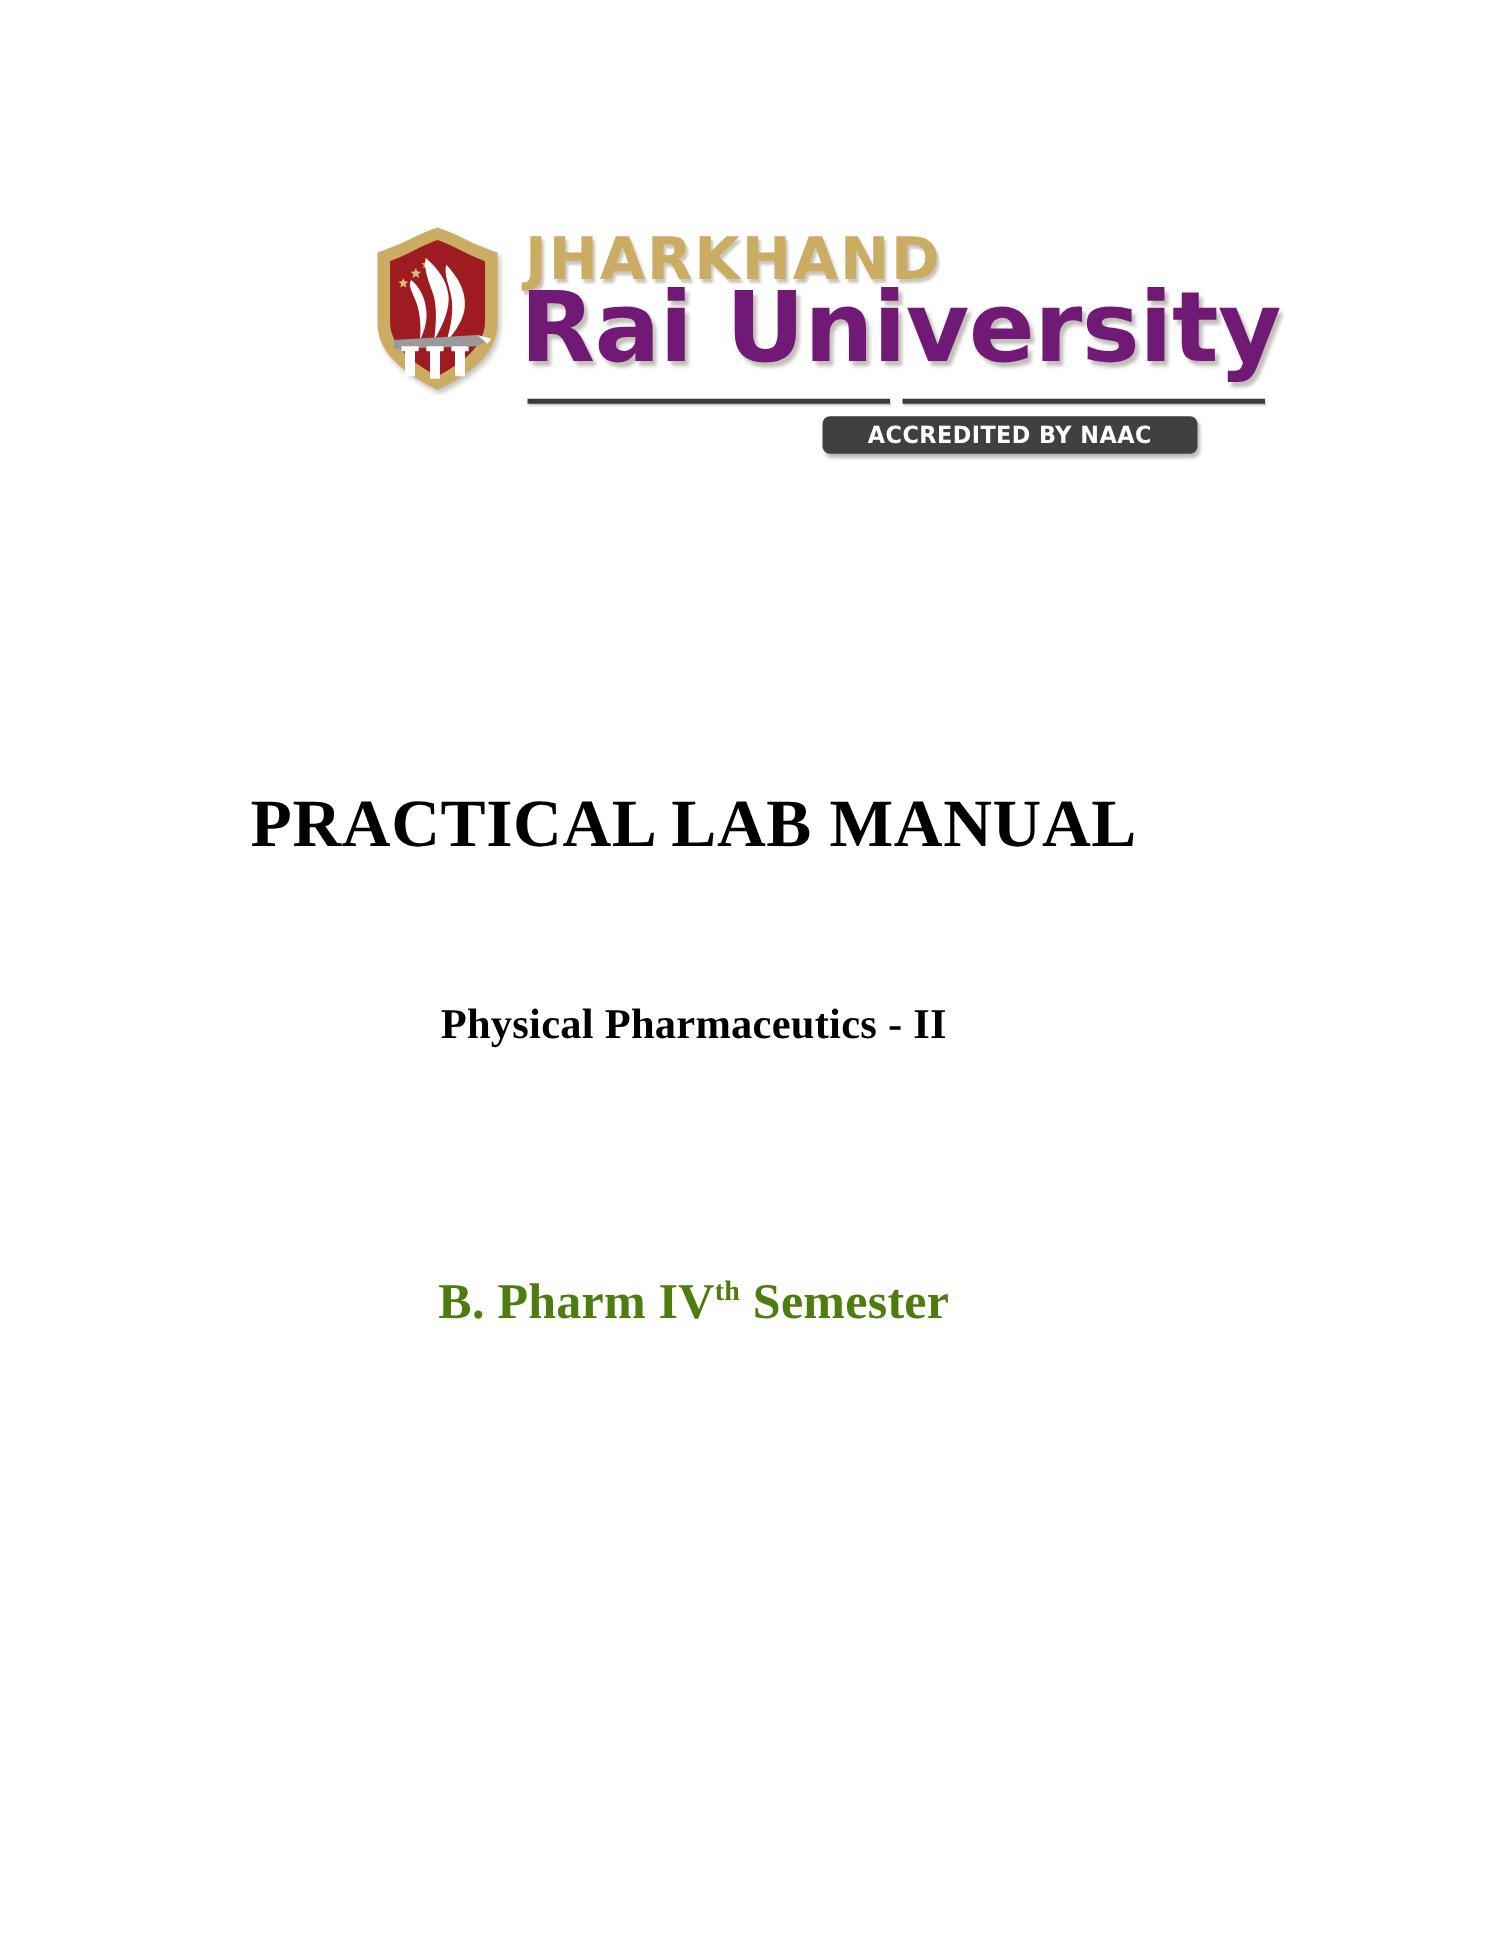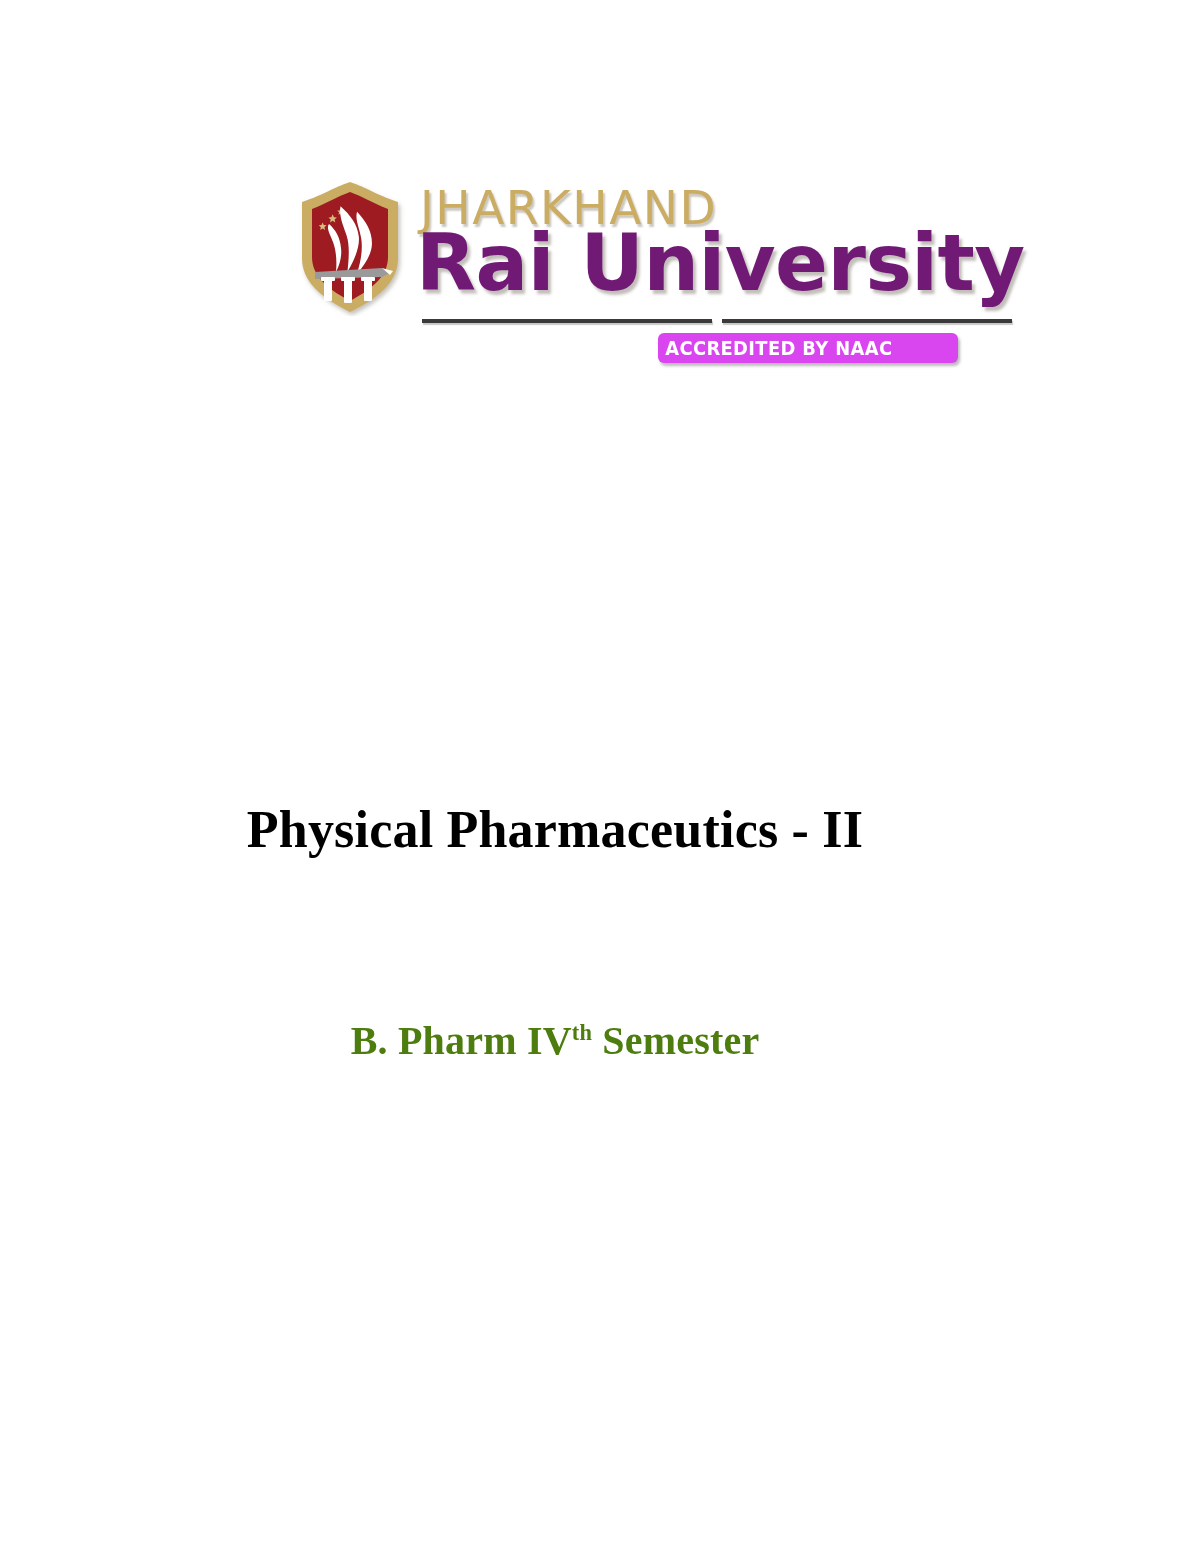--- a/index.html
+++ b/index.html
@@ -45,21 +45,21 @@
     top: 0px;
     width: 606px;
     height: 196px;
   }
 
   .word-jharkhand {
     position: absolute;
     left: 6px;
     top: 8px;
     font-family: "DejaVu Sans", "Liberation Sans", sans-serif;
-    font-weight: normal;
+    font-weight: bold;
     font-size: 47px;
     letter-spacing: 1.5px;
     color: #CBAC63;
     line-height: 1;
     text-shadow: 2px 3px 2px rgba(140,130,110,0.45);
     white-space: nowrap;
   }
 
   .word-rai-university {
     position: absolute;
@@ -101,24 +101,25 @@
     text-shadow: 2px 2px 2px rgba(150,145,140,0.55);
     white-space: nowrap;
   }
 
   .naac-badge {
     position: absolute;
     left: 244px;
     top: 157px;
     width: 300px;
     height: 30px;
-    background: #d946ef;
+    background: #404040;
     border-radius: 6px;
     display: flex;
     align-items: center;
+    justify-content: center;
     box-shadow: 2px 3px 3px rgba(120,120,120,0.5);
   }
   .naac-badge span {
     font-family: "DejaVu Sans", "Liberation Sans", sans-serif;
     font-weight: bold;
     font-size: 19px;
     letter-spacing: 0.4px;
     color: #ffffff;
     white-space: nowrap;
     transform: scaleX(0.94);
@@ -144,21 +145,21 @@
   .doc-subtitle {
     position: absolute;
     left: 0;
     top: 800px;
     width: 1200px;
     padding-right: 90px;
     box-sizing: border-box;
     text-align: center;
     font-family: "Liberation Serif", "DejaVu Serif", serif;
     font-weight: bold;
-    font-size: 52px;
+    font-size: 34px;
     letter-spacing: 0.2px;
     line-height: 1.15;
     color: #000000;
   }
 
   .doc-program {
     position: absolute;
     left: 0;
     top: 1018px;
     width: 1200px;
@@ -238,20 +239,21 @@
         <span class="tagline-rule"></span>
         <span class="tagline-rule"></span>
       </div>
 
       <div class="naac-badge">
         <span>ACCREDITED BY NAAC</span>
       </div>
     </div>
   </div>
 
+  <div class="doc-title">PRACTICAL LAB MANUAL</div>
 
   <div class="doc-subtitle">Physical Pharmaceutics - II</div>
 
   <div class="doc-program">
     <span>B. Pharm IV</span><sup>th</sup><span> Semester</span>
   </div>
 
 </div>
 
 </body></html>

